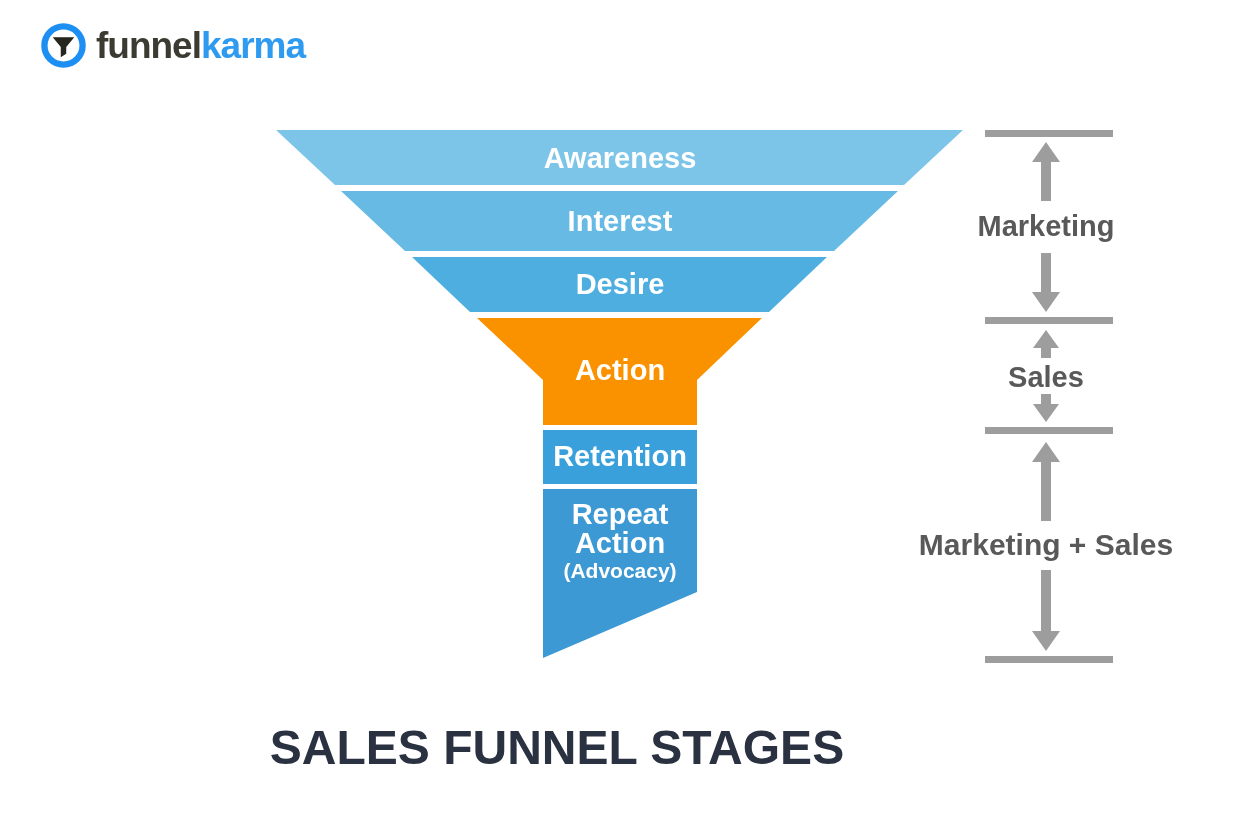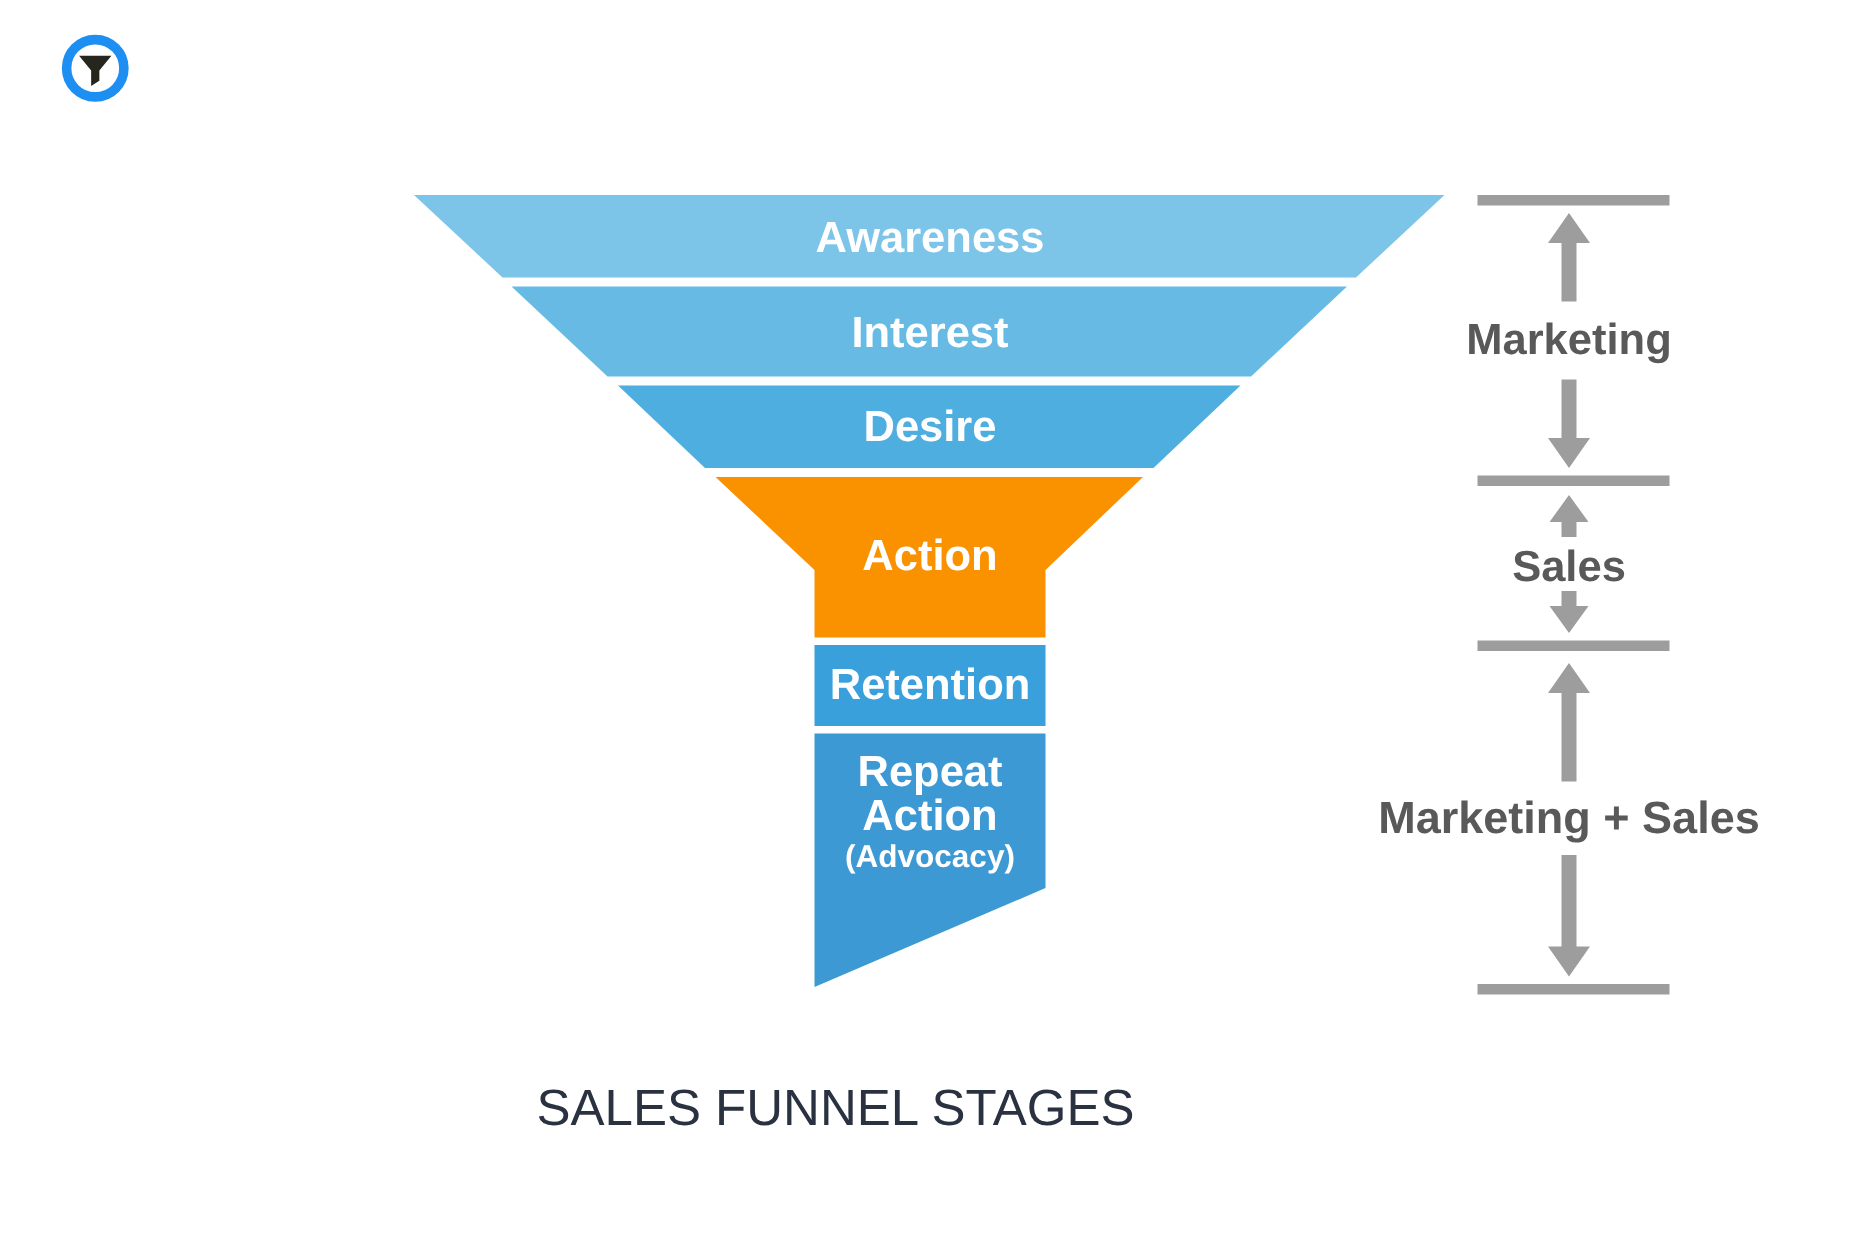--- a/index.html
+++ b/index.html
@@ -18,32 +18,33 @@
   .diagram-svg{position:absolute;left:0;top:0;}
   svg text{
     font-family:"Liberation Sans", sans-serif;font-weight:bold;
   }
   .stage-label{font-size:29px;}
   .stage-sub{font-size:21px;}
   .bracket-label{font-size:29px;}
   .bracket-label-wide{font-size:30px;}
   .main-title{
     position:absolute;top:720px;left:557px;transform:translateX(-50%);
-    white-space:nowrap;font-size:34px;font-weight:normal;color:#2A3140;
+    white-space:nowrap;font-size:48px;font-weight:bold;color:#2A3140;
     letter-spacing:0px;
   }
 </style>
 </head>
 <body>
 
 <div class="logo">
   <svg width="47" height="47" viewBox="0 0 48 48">
     <circle cx="24" cy="24" r="19.5" fill="#ffffff" stroke="#1E8FF2" stroke-width="6.5"></circle>
     <path d="M13,15.5 L35,15.5 L26.8,25.5 L26.8,32.5 L21.2,36 L21.2,25.5 Z" fill="#26261E"></path>
   </svg>
+  <div class="wordmark"><span class="word-dark">funnel</span><span class="word-accent">karma</span></div>
 </div>
 
 <svg class="diagram-svg" width="1240" height="826" viewBox="0 0 1240 826">
 
   <polygon points="276,130 963,130 904,185 335,185" fill="#7CC4E8"></polygon>
   <polygon points="341,191 898,191 834,251 405,251" fill="#66BAE3"></polygon>
   <polygon points="412,257 827,257 769,312 470,312" fill="#4FAEE0"></polygon>
   <polygon points="477,318 762,318 697,380 697,425 543,425 543,380" fill="#FA9200"></polygon>
   <polygon points="543,430 697,430 697,484 543,484" fill="#3AA0DC"></polygon>
   <polygon points="543,489 697,489 697,592 543,658" fill="#3D99D4"></polygon>

